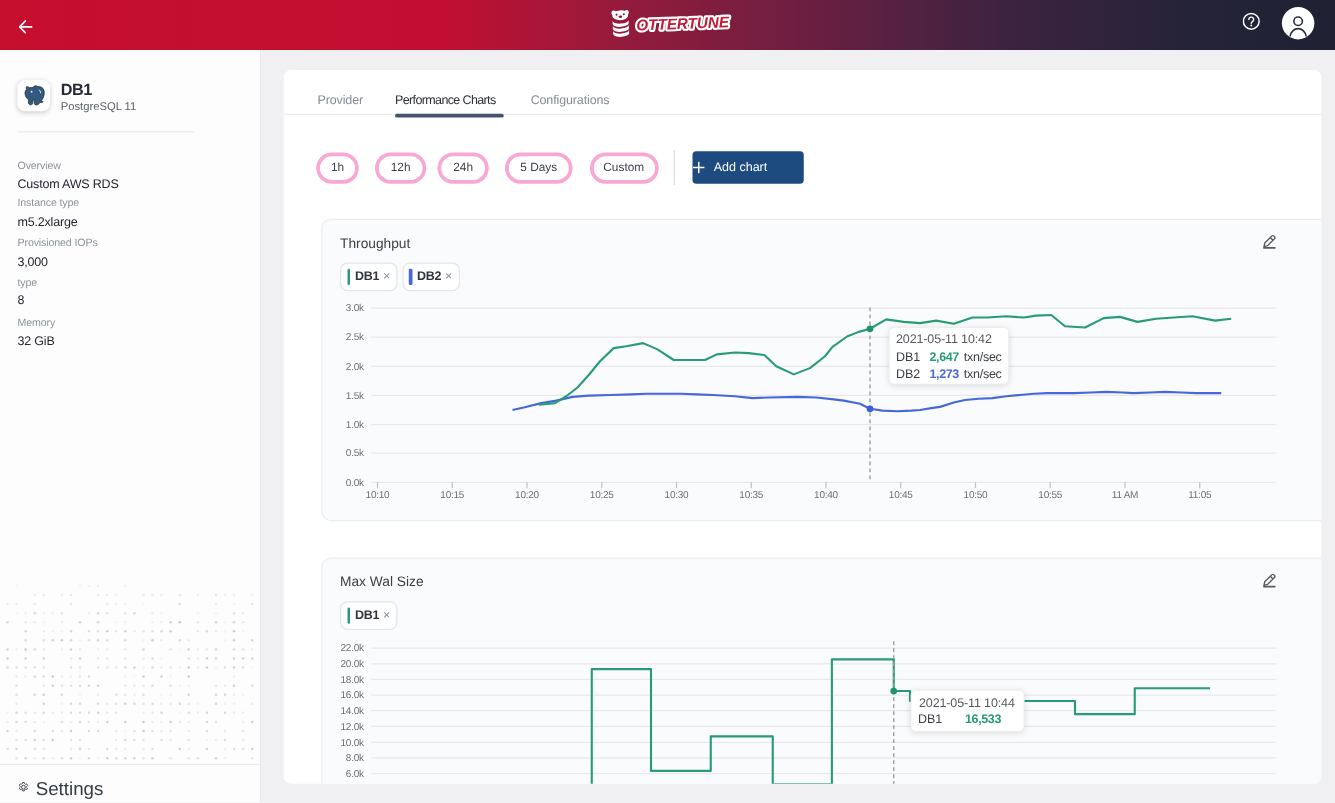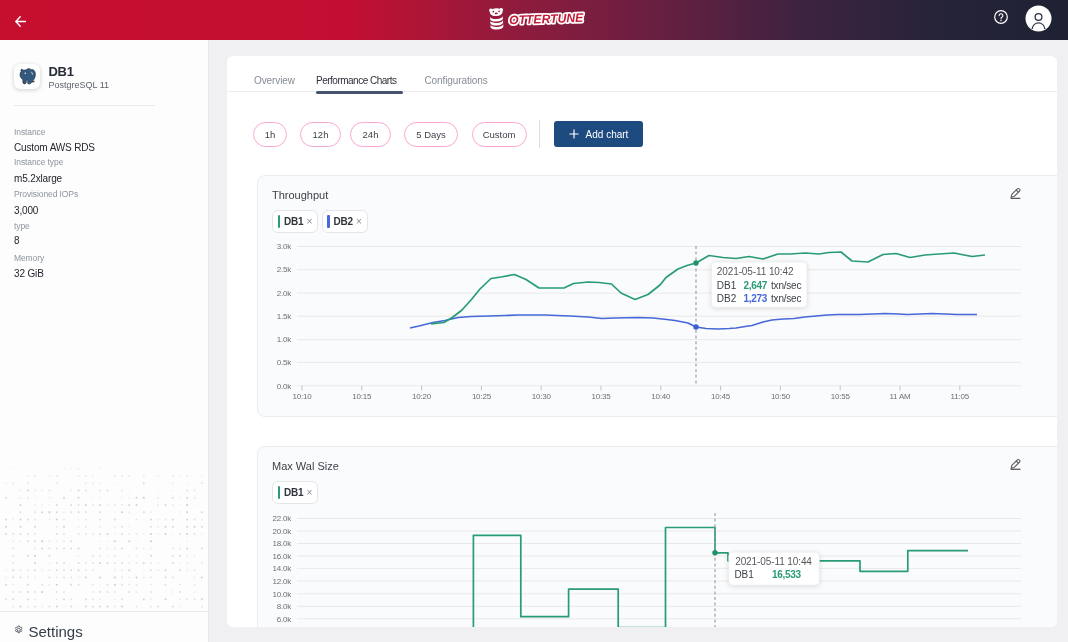--- a/index.html
+++ b/index.html
@@ -12,21 +12,21 @@
   .sb-l { position:absolute; left:14px; color:#8d939c; font-size:8.5px; letter-spacing:-0.1px; }
   .sb-v { position:absolute; left:14px; color:#23262e; font-size:10px; letter-spacing:-0.15px; }
   main { position:absolute; left:227px; top:56px; width:830px; height:571px; background:#fff; border-radius:6px; overflow:hidden; }
   .tab { position:absolute; top:18.5px; font-size:10px; color:#868c95; letter-spacing:-0.1px; }
   .card { position:absolute; left:30px; width:876px; background:#fafbfc; border:1px solid #eaedf0; border-radius:8px; }
   .ax { font-size:8px; fill:#6b7075; letter-spacing:-0.2px; }
   .chip { position:absolute; height:23px; background:#fff; border:1px solid #e2e6ea; border-radius:6px; display:flex; align-items:center; padding:0 5px 0 4.5px; }
   .chip .bar { width:2.5px; height:12.5px; border-radius:1px; margin-right:4px; }
   .chip .nm { font-size:10px; font-weight:bold; color:#30343b; letter-spacing:-0.2px; }
   .chip .x { font-size:10px; color:#878d95; margin-left:3px; }
-  .pill { position:absolute; top:65.5px; height:25px; border:1px solid #f9a8d4; border-radius:13px; background:#fff;
+  .pill { position:absolute; top:65.5px; height:25px; border:3px solid #f9a8d4; border-radius:13px; background:#fff;
      font-size:9.5px; color:#3e434b; display:flex; align-items:center; justify-content:center; }
 </style></head>
 <body>
 <div id="app">
 
 <header>
   <svg class="abs" style="left:15px;top:16px" width="11" height="11" viewBox="0 0 11 11">
     <path d="M5.2,0.8 L0.8,5.5 L5.2,10.2 M1.1,5.5 L10.5,5.5" stroke="#fff" stroke-width="1.4" fill="none" stroke-linecap="round" stroke-linejoin="round"></path>
   </svg>
   <div class="logo-wrap">
@@ -434,51 +434,51 @@
   <div class="abs" style="left:14px;top:24px;width:26px;height:25px;background:#fff;border-radius:6px;box-shadow:0 1px 4px rgba(40,40,60,.22)">
     <svg width="19" height="19" viewBox="0 0 24 24" style="margin:3px 0 0 3.5px">
       <path d="M17,3 c3,0 5,2.5 5,6 c0,3.5 -1.5,7 -3.5,8.5 c0.8,0.5 1.3,0.5 2.2,0.2 c-0.2,1.4 -1.8,1.8 -3,1 c-0.8,1.6 -2.2,2.8 -3.7,2.8 c-1,0 -1.6,-0.5 -1.9,-1.4 c-0.1,-0.9 0.1,-2.4 0.2,-3.6 c-0.5,-0.1 -1.1,-0.1 -1.6,0 c0,1.7 -0.1,3.2 -0.7,4 c-0.9,1.2 -2.9,1.1 -3.7,-0.3 c-0.5,-0.9 -0.3,-2.6 0,-4.2 c-2.1,-0.9 -3.8,-3.6 -3.8,-6.5 c0,-1.6 0.6,-2.9 1.5,-3.7 c-0.4,-1 -0.4,-1.9 0,-2.8 c1.2,-0.2 2.3,0.2 3.2,1.1 c1,-0.4 2.1,-0.5 3.3,-0.3 c0.6,-1.1 1.7,-1.8 2.9,-1.8 c0.6,0 1.4,0.3 1.8,0.8 z" fill="#33597f" stroke="#2a2f38" stroke-width="0.8"></path>
       <circle cx="9.2" cy="8" r="0.9" fill="#fff"></circle>
       <path d="M16.5,6 c1.2,0.8 1.8,2 1.9,3.6" stroke="#fff" stroke-width="0.9" fill="none"></path>
     </svg>
   </div>
   <div class="abs" style="left:48.5px;top:24px;font-size:13px;font-weight:bold;color:#272b36;letter-spacing:-0.3px">DB1</div>
   <div class="abs" style="left:48.5px;top:40px;font-size:9px;color:#5c616a">PostgreSQL 11</div>
   <div class="abs" style="left:14px;top:64.5px;width:141px;height:1px;background:#e9e9eb"></div>
-  <div class="sb-l" style="top:86.7px">Instance</div>
+  <div class="sb-l" style="top:86.7px">Overview</div>
       <div class="sb-v" style="top:101.6px">Custom AWS RDS</div>
       <div class="sb-l" style="top:117.0px">Instance type</div>
       <div class="sb-v" style="top:133.3px">m5.2xlarge</div>
       <div class="sb-l" style="top:148.6px">Provisioned IOPs</div>
       <div class="sb-v" style="top:165.4px">3,000</div>
       <div class="sb-l" style="top:180.5px">type</div>
       <div class="sb-v" style="top:195.3px">8</div>
       <div class="sb-l" style="top:212.5px">Memory</div>
       <div class="sb-v" style="top:227.6px">32 GiB</div>
   <div class="abs" style="left:0;top:570.5px;width:209px;height:1px;background:#ebebed"></div>
   <svg class="abs" style="left:14px;top:584.5px" width="9.5" height="9.5" viewBox="0 0 24 24">
     <path d="M12,8.2 a3.8,3.8 0 1 0 0,7.6 a3.8,3.8 0 1 0 0,-7.6 z M10.3,2.5 h3.4 l0.5,2.4 a7.5,7.5 0 0 1 2.1,1.2 l2.3,-0.8 l1.7,2.9 l-1.8,1.7 a7.6,7.6 0 0 1 0,2.3 l1.8,1.7 l-1.7,2.9 l-2.3,-0.8 a7.5,7.5 0 0 1 -2.1,1.2 l-0.5,2.4 h-3.4 l-0.5,-2.4 a7.5,7.5 0 0 1 -2.1,-1.2 l-2.3,0.8 l-1.7,-2.9 l1.8,-1.7 a7.6,7.6 0 0 1 0,-2.3 l-1.8,-1.7 l1.7,-2.9 l2.3,0.8 a7.5,7.5 0 0 1 2.1,-1.2 z" fill="none" stroke="#454c57" stroke-width="2"></path>
   </svg>
   <div class="abs" style="left:28.5px;top:582.5px;font-size:15px;color:#363d49">Settings</div>
 </aside>
 
 <main>
-  <div class="tab" style="left:27px">Overview</div>
+  <div class="tab" style="left:27px">Provider</div>
   <div class="tab" style="left:89px;color:#2d3138;font-weight:normal;letter-spacing:-0.5px">Performance Charts</div>
   <div class="tab" style="left:197.5px">Configurations</div>
   <div class="abs" style="left:0;top:35px;width:830px;height:1px;background:#ececee"></div>
   <div class="abs" style="left:89px;top:35px;width:87px;height:3px;background:#46536e;border-radius:2px"></div>
 
   <div class="pill" style="left:26px;width:34px">1h</div>
   <div class="pill" style="left:73px;width:41px">12h</div>
   <div class="pill" style="left:123px;width:41px">24h</div>
   <div class="pill" style="left:177px;width:54px">5 Days</div>
   <div class="pill" style="left:244.5px;width:55px">Custom</div>
   <div class="abs" style="left:312px;top:64px;width:1px;height:28px;background:#ddd"></div>
-  <div class="abs" style="left:327px;top:65px;width:89px;height:26px;background:#1d4b7f;border-radius:3px;color:#fff;font-size:10px;display:flex;align-items:center;justify-content:center">
+  <div class="abs" style="left:327px;top:65px;width:89px;height:26px;background:#1d4b7f;border-radius:3px;color:#fff;font-size:10px;display:flex;align-items:center;justify-content:flex-start">
     <svg width="10" height="10" viewBox="0 0 11 11" style="margin-right:7px">
           <path d="M5.5,0.5 v10 M0.5,5.5 h10" stroke="#fff" stroke-width="1.3"></path>
         </svg>Add chart
   </div>
 
   <div class="card" style="top:119px;height:242px">
     <div class="abs" style="left:14px;top:13px;font-size:11px;color:#3b3f46">Throughput</div>
     <svg class="abs" style="left:752px;top:11px" width="12" height="14" viewBox="0 0 12 14">
           <g stroke="#5b5861" stroke-width="1.1" fill="none">
 <path d="M1.8,7.4 l5.5,-5.5 a1.3,1.3 0 0 1 1.9,0 l0.3,0.3 a1.3,1.3 0 0 1 0,1.9 l-5.5,5.5 l-2.8,0.7 z"></path>

